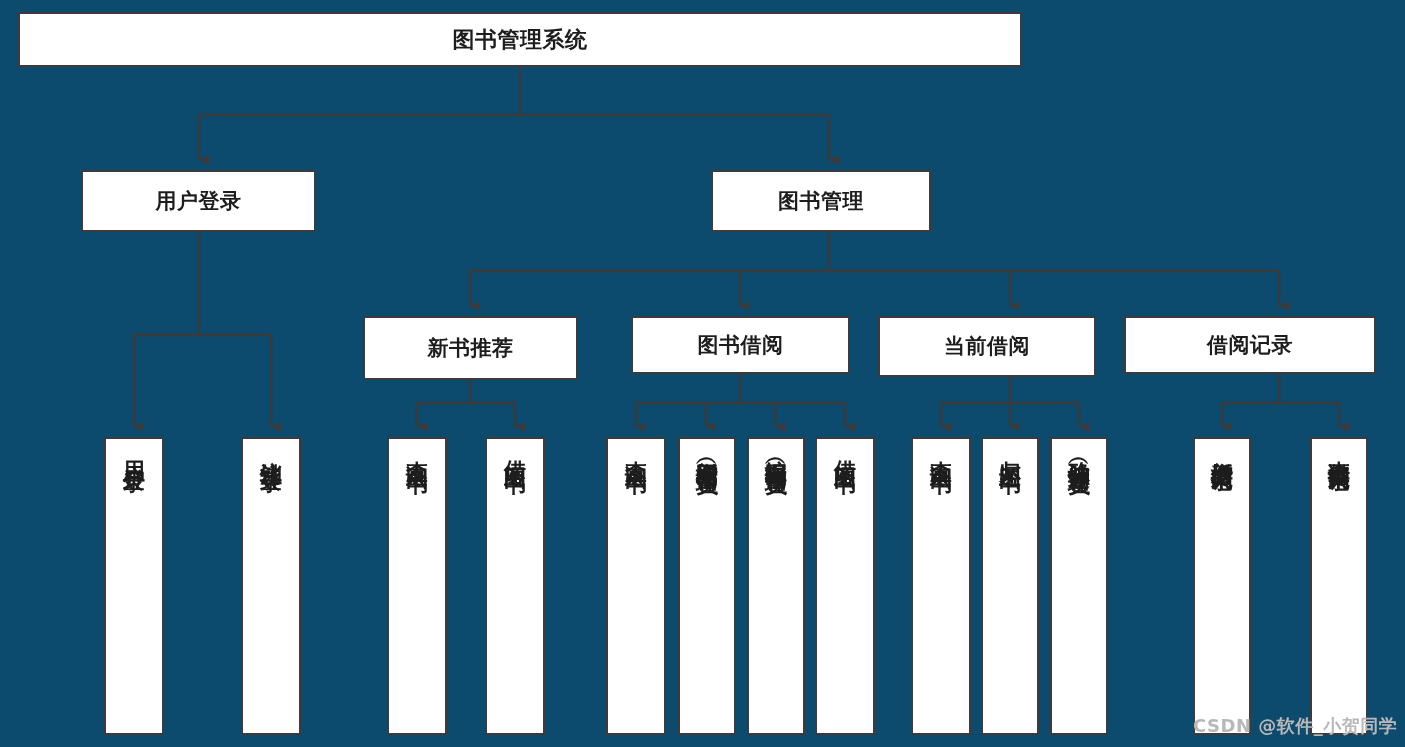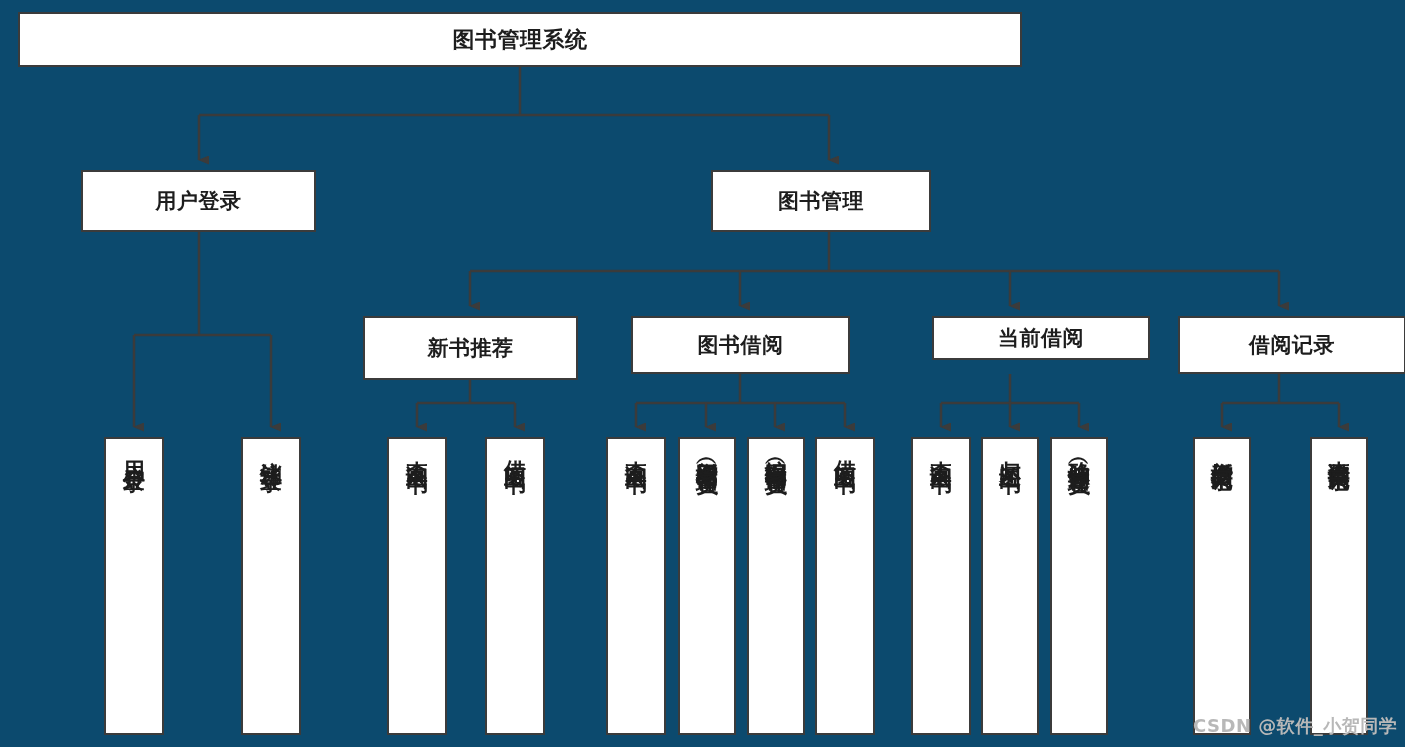--- a/index.html
+++ b/index.html
@@ -141,24 +141,24 @@
   <div class="node horiz" style="left:711px; top:170px; width:220px; height:62px;">
     <span class="node-label">图书管理</span>
   </div>
 
   <div class="node horiz" style="left:363px; top:316px; width:215px; height:64px;">
     <span class="node-label">新书推荐</span>
   </div>
   <div class="node horiz" style="left:631px; top:316px; width:219px; height:58px;">
     <span class="node-label">图书借阅</span>
   </div>
-  <div class="node horiz" style="left:932px; top:316px; width:218px; height:44px;">
+  <div class="node horiz" style="left:878px; top:316px; width:218px; height:61px;">
     <span class="node-label">当前借阅</span>
   </div>
-  <div class="node horiz" style="left:1178px; top:316px; width:228px; height:58px;">
+  <div class="node horiz" style="left:1124px; top:316px; width:252px; height:58px;">
     <span class="node-label">借阅记录</span>
   </div>
 
   <div class="node vert" style="left:104px; top:437px; width:60px; height:298px;">
     <span class="node-label">用户登录</span>
   </div>
   <div class="node vert" style="left:241px; top:437px; width:60px; height:298px;">
     <span class="node-label">注销登录</span>
   </div>
 

